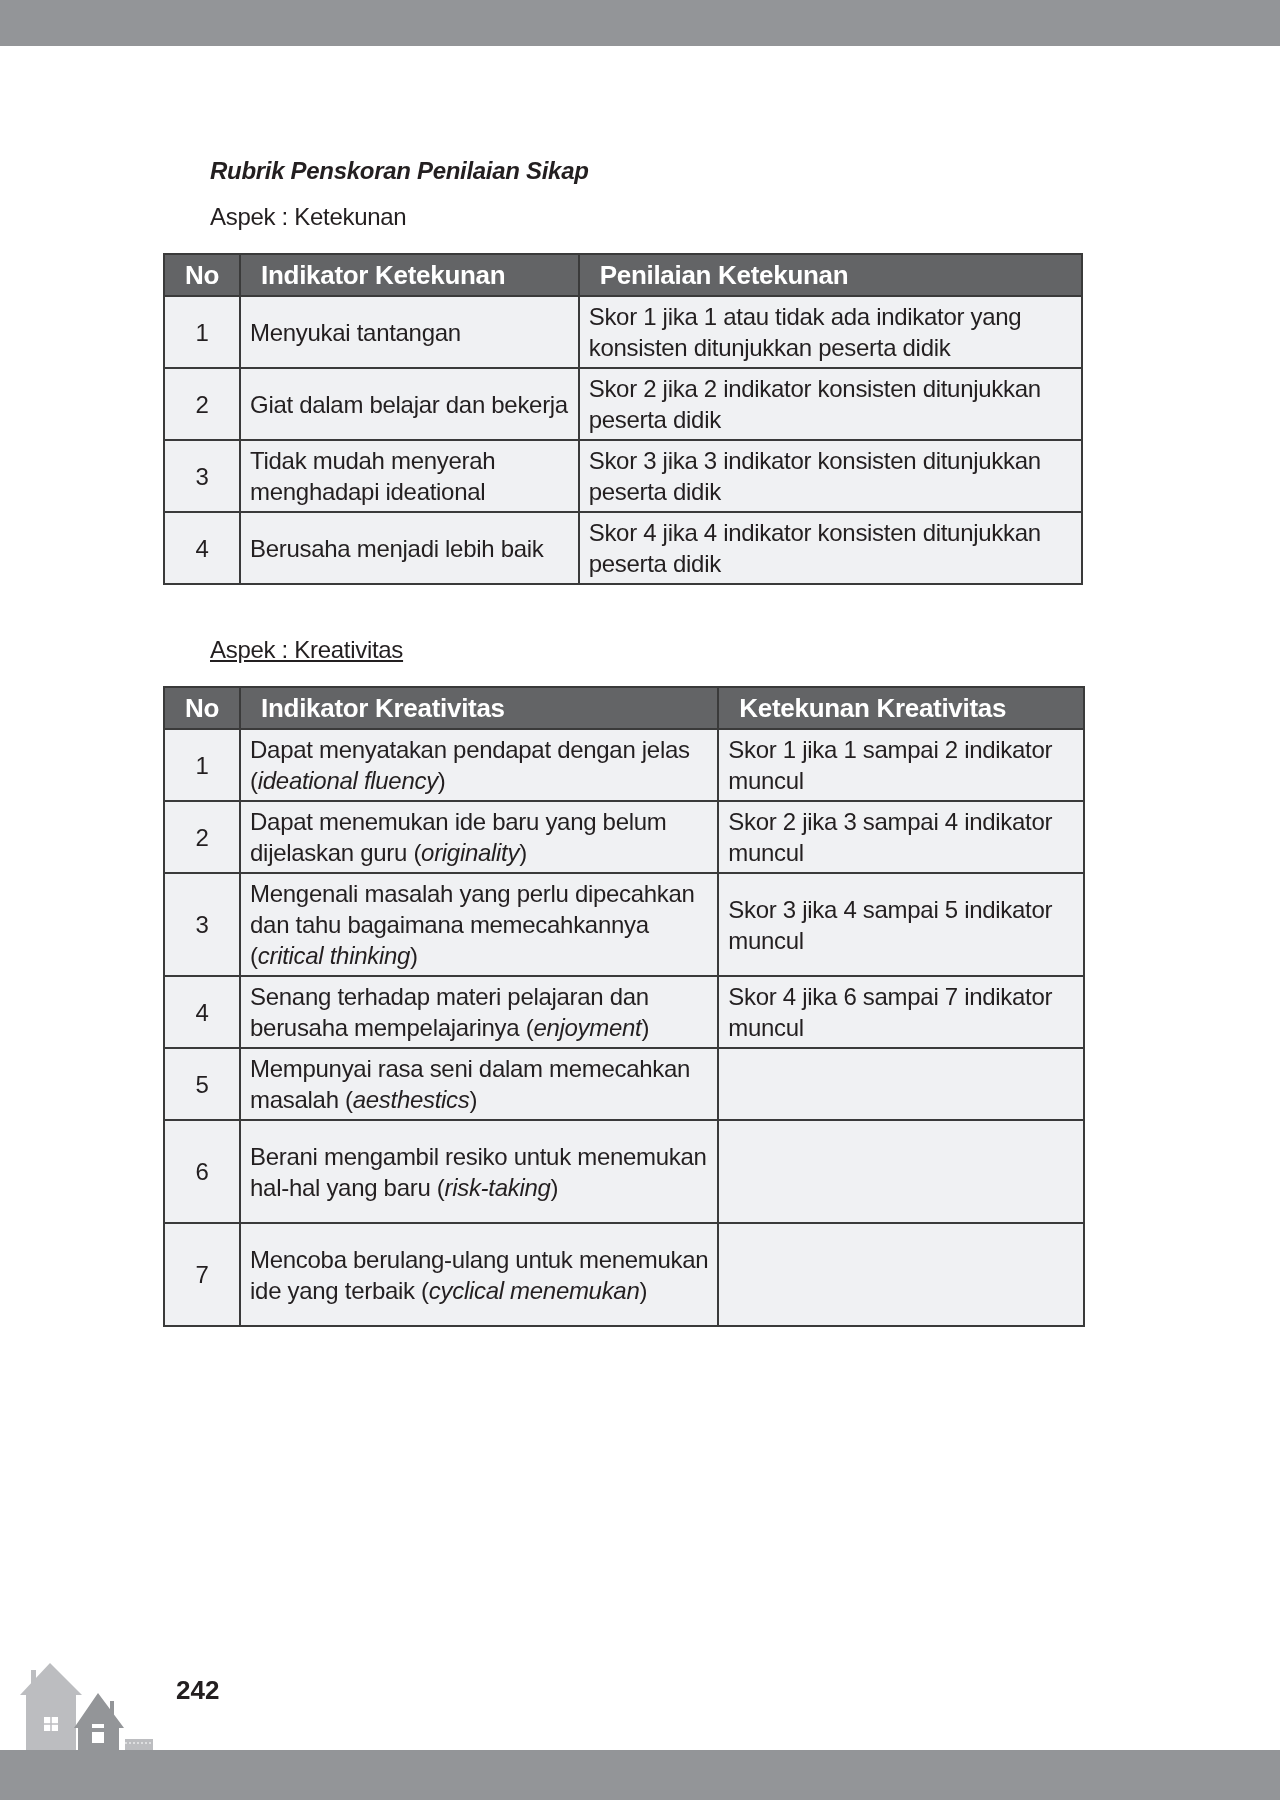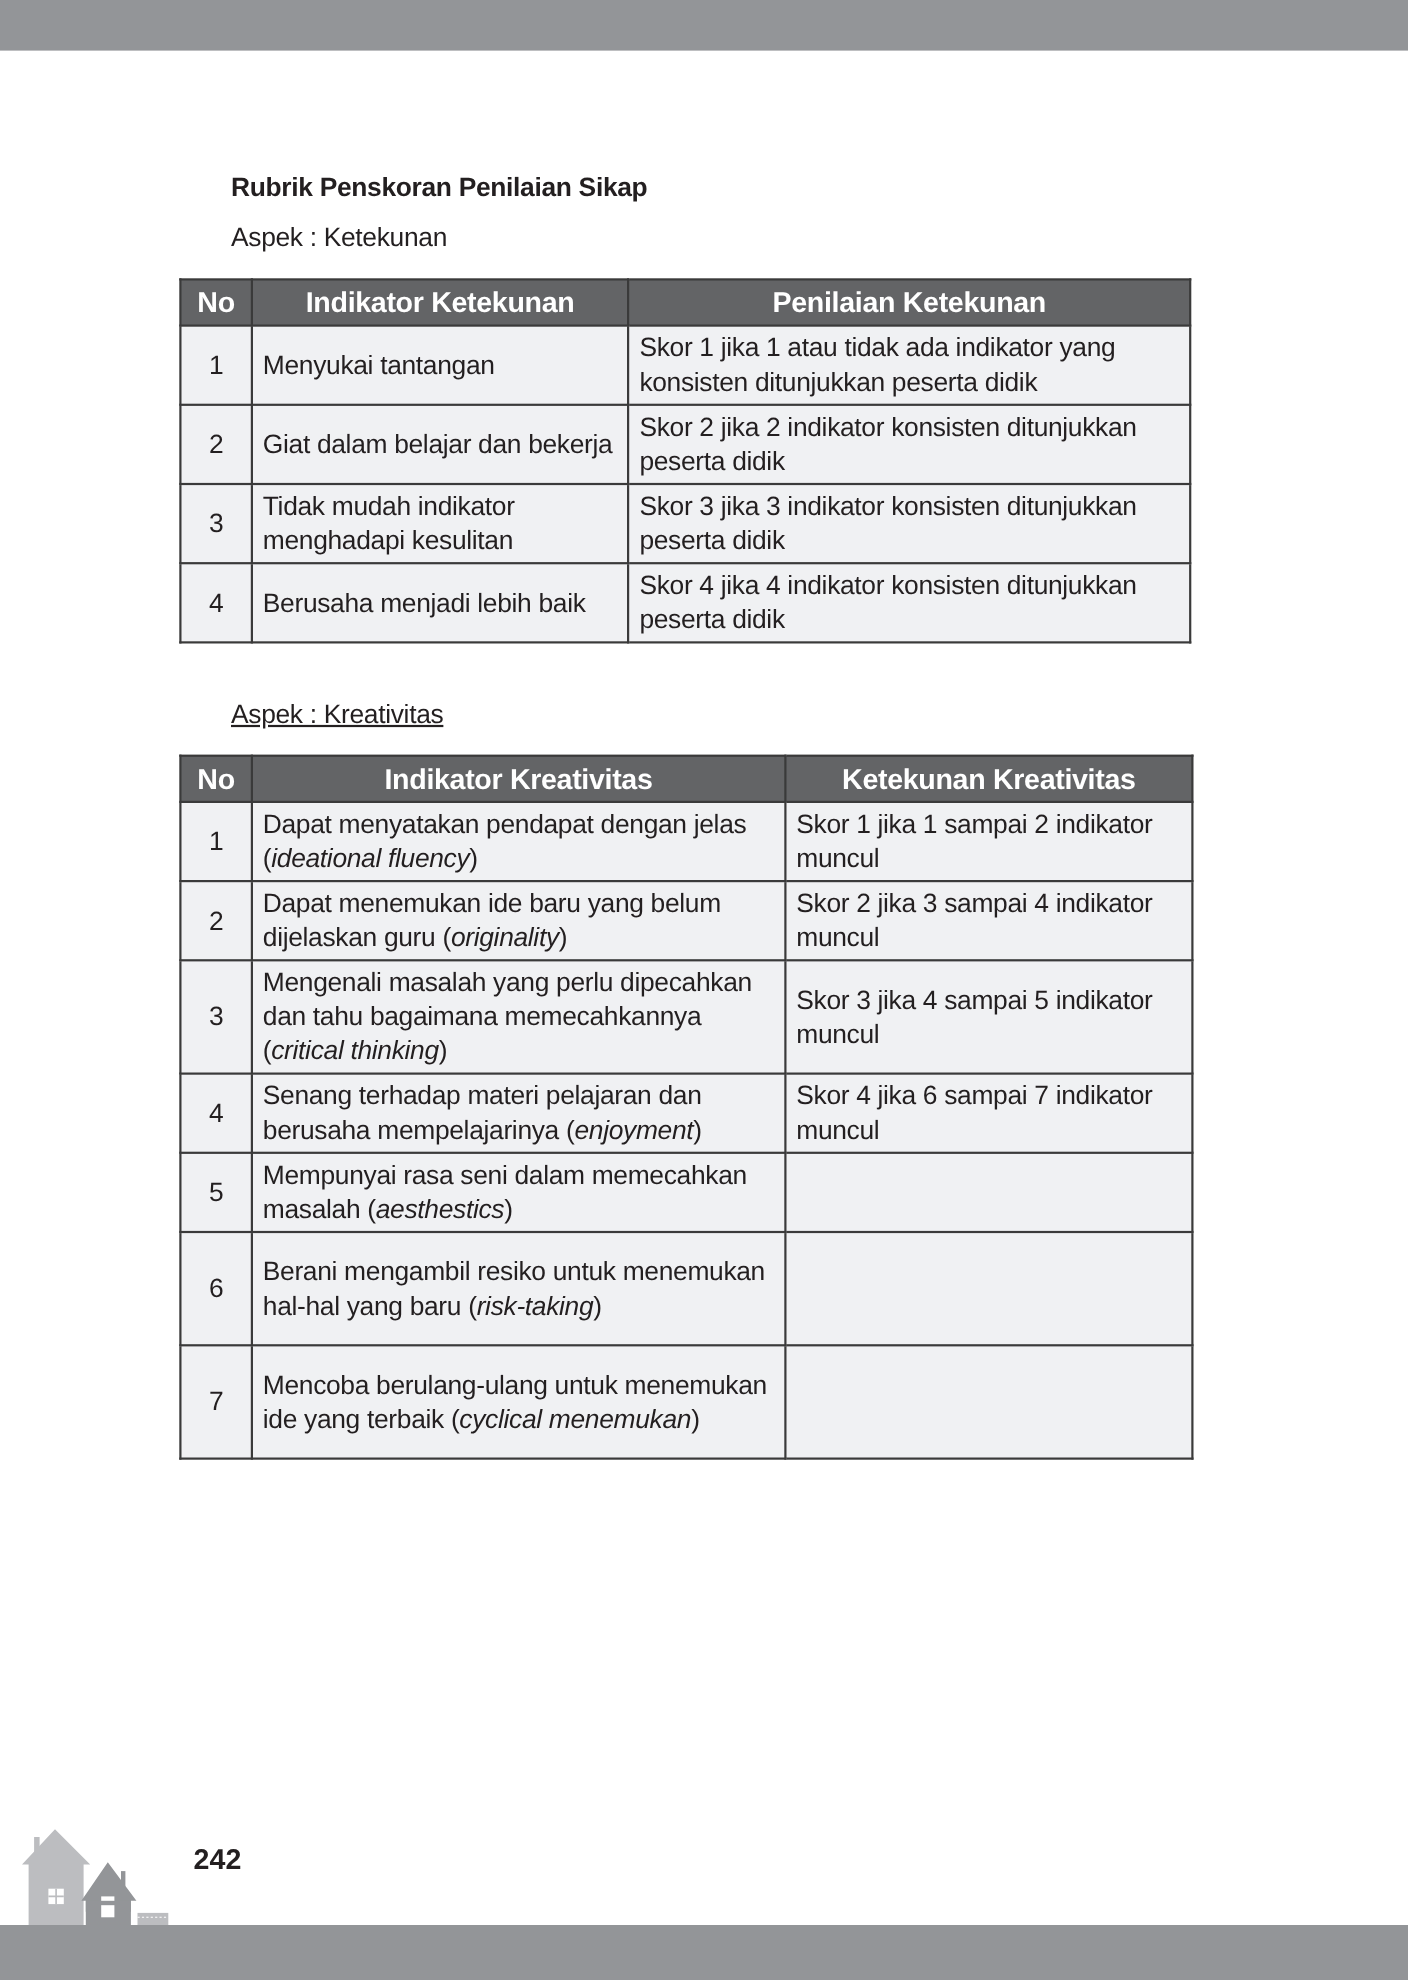--- a/index.html
+++ b/index.html
@@ -1,22 +1,22 @@
 <!DOCTYPE html>
 <html><head>
 <meta charset="utf-8">
 <style>
   html, body { margin: 0; padding: 0; }
   body { width: 1280px; height: 1800px; position: relative; background: #ffffff; font-family: "Liberation Sans", sans-serif; color: #231f20; overflow: hidden; }
   .top-band { position: absolute; left: 0; top: 0; width: 1280px; height: 46px; background: #939598; }
   .bottom-band { position: absolute; left: 0; top: 1750px; width: 1280px; height: 50px; background: #939598; }
-  .title { position: absolute; left: 210px; top: 157px; font-size: 24px; font-weight: bold; letter-spacing: -0.3px; }
+  .title { position: absolute; left: 210px; top: 157px; font-size: 24px; font-weight: bold; letter-spacing: -0.3px; font-style: italic; }
   .aspect { position: absolute; left: 210px; font-size: 24px; letter-spacing: -0.3px; }
   table { position: absolute; border-collapse: collapse; left: 163px; font-size: 24px; letter-spacing: -0.3px; }
-  th { background: #636466; color: #ffffff; font-weight: bold; font-size: 26px; height: 40px; border: 2.5px solid #3a3a3a; padding: 0 1px; text-align: center; }
+  th { background: #636466; color: #ffffff; font-weight: bold; font-size: 26px; height: 40px; border: 2.5px solid #3a3a3a; padding: 0 20px; text-align: left; }
   td { background: #f0f1f3; border: 2.5px solid #3a3a3a; padding: 3px 9px; line-height: 31px; vertical-align: middle; }
   td.no { text-align: center; }
   td.empty { }
   .footer-page { position: absolute; left: 160px; top: 1675px; font-size: 26px; font-weight: bold; margin-left: 16px; }
   .footer-text { position: absolute; left: 232px; top: 1761px; font-size: 25px; letter-spacing: -0.3px; }
   .houses { position: absolute; left: 0; top: 1655px; width: 220px; height: 95px; }
 </style>
 </head>
 <body>
 
@@ -45,21 +45,21 @@
       <td>Menyukai tantangan</td>
       <td>Skor 1 jika 1 atau tidak ada indikator yang konsisten ditunjukkan peserta didik</td>
     </tr>
     <tr style="height:72px;">
       <td class="no">2</td>
       <td>Giat dalam belajar dan bekerja</td>
       <td>Skor 2 jika 2 indikator konsisten ditunjukkan peserta didik</td>
     </tr>
     <tr style="height:72px;">
       <td class="no">3</td>
-      <td>Tidak mudah indikator menghadapi kesulitan</td>
+      <td>Tidak mudah menyerah menghadapi ideational</td>
       <td>Skor 3 jika 3 indikator konsisten ditunjukkan peserta didik</td>
     </tr>
     <tr style="height:72px;">
       <td class="no">4</td>
       <td>Berusaha menjadi lebih baik</td>
       <td>Skor 4 jika 4 indikator konsisten ditunjukkan peserta didik</td>
     </tr>
   </tbody>
 </table>
 

